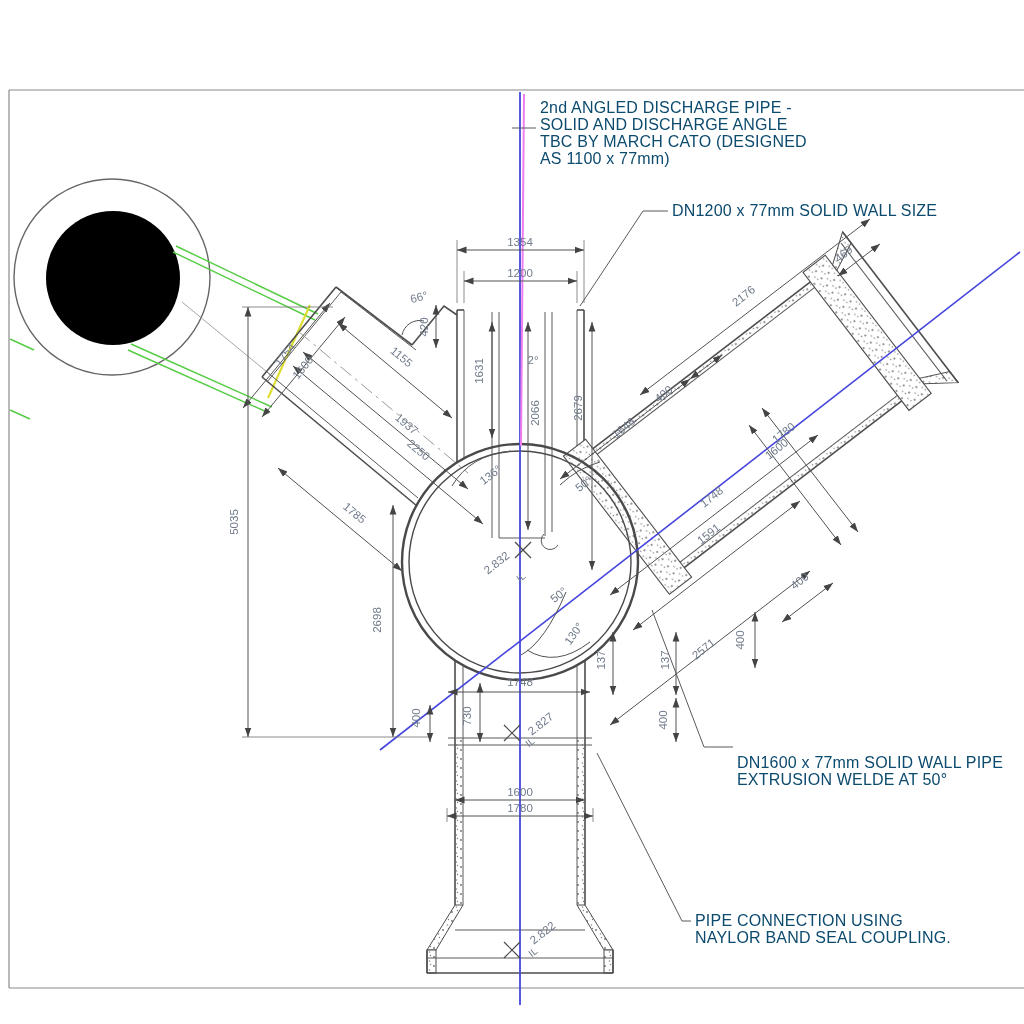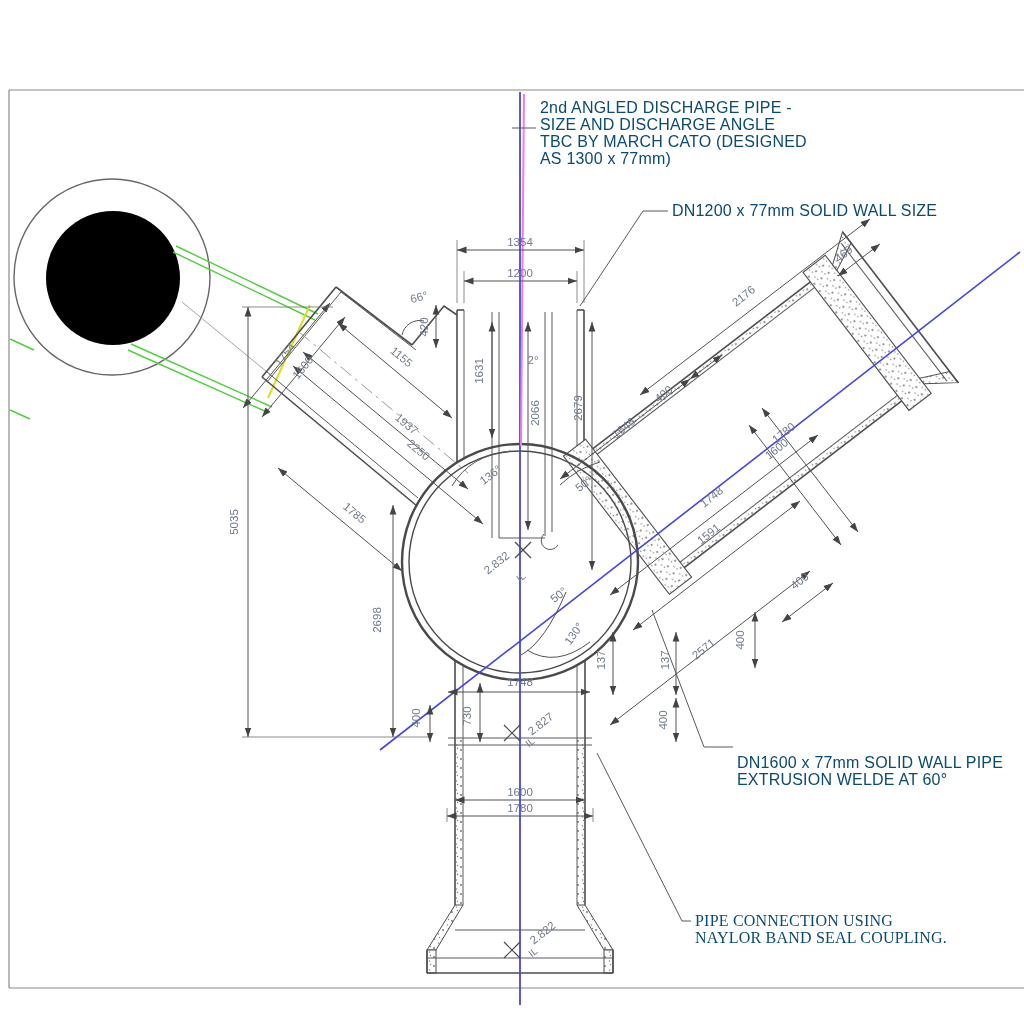--- a/index.html
+++ b/index.html
@@ -243,28 +243,28 @@
     <text class="iltxt" x="532" y="745" transform="rotate(-38 532 745)">IL</text>
     <text class="dimtxt" x="520" y="796">1600</text>
     <text class="dimtxt" x="520" y="812">1780</text>
     <text class="dimtxt" x="545" y="936" transform="rotate(-38 545 936)">2.822</text>
     <text class="iltxt" x="535" y="955" transform="rotate(-38 535 955)">IL</text>
   </g>
 </svg>
 
 <div class="ann" style="left:540px;top:99px;">
   <div>2nd ANGLED DISCHARGE PIPE -</div>
-  <div>SIZE AND DISCHARGE ANGLE</div>
+  <div>SOLID AND DISCHARGE ANGLE</div>
   <div>TBC BY MARCH CATO (DESIGNED</div>
-  <div>AS 1300 x 77mm)</div>
+  <div>AS 1100 x 77mm)</div>
 </div>
 <div class="ann" style="left:672px;top:202px;">
   <div>DN1200 x 77mm SOLID WALL SIZE</div>
 </div>
 <div class="ann" style="left:737px;top:754px;">
   <div>DN1600 x 77mm SOLID WALL PIPE</div>
-  <div>EXTRUSION WELDE AT 60°</div>
-</div>
-<div class="ann" style="left:695px;top:912px;font-family:Liberation Serif, serif;">
+  <div>EXTRUSION WELDE AT 50°</div>
+</div>
+<div class="ann" style="left:695px;top:912px;">
   <div>PIPE CONNECTION USING</div>
   <div>NAYLOR BAND SEAL COUPLING.</div>
 </div>
 </div>
 
 </body></html>

